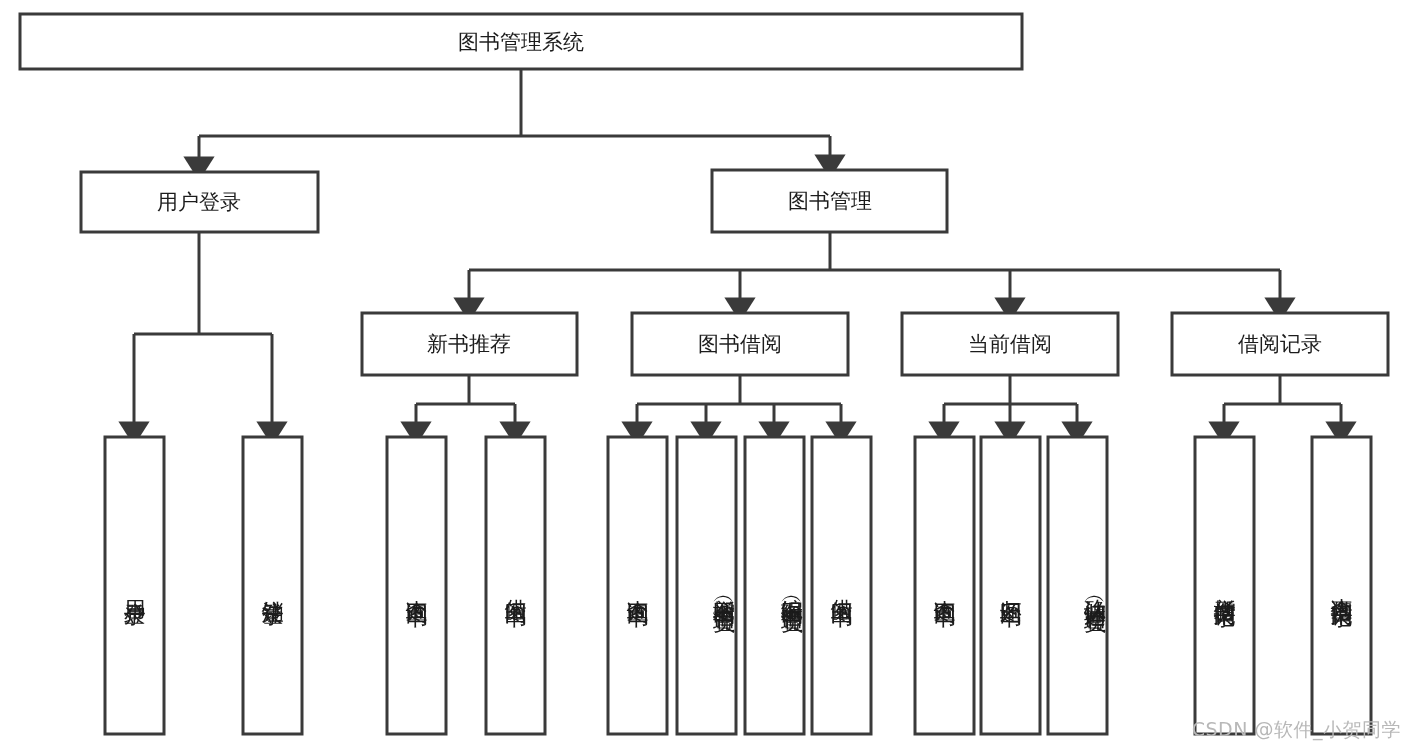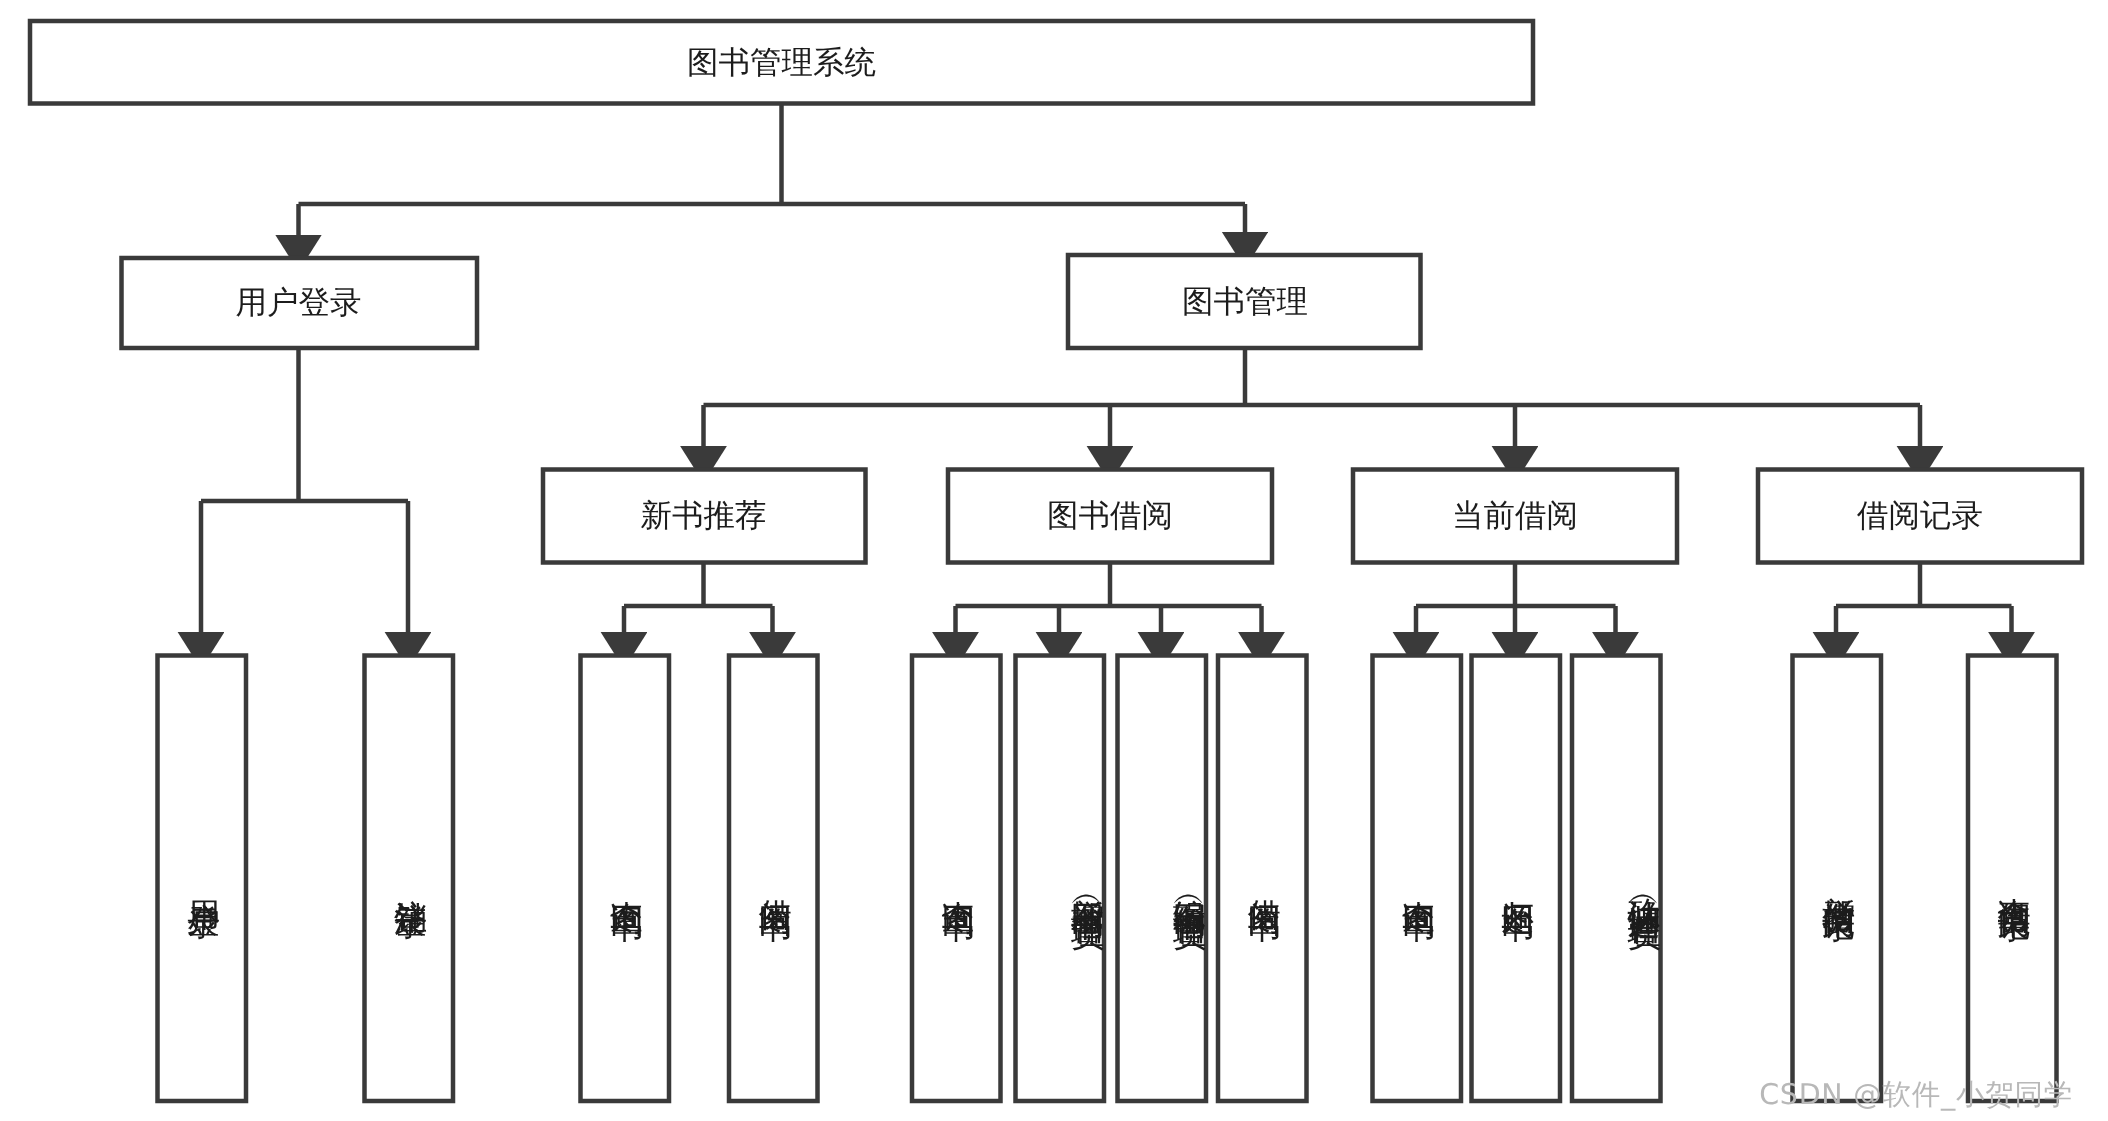--- a/index.html
+++ b/index.html
@@ -53,21 +53,21 @@
     font-family: "DejaVu Sans", "Liberation Sans", sans-serif;
     font-size: 22px;
     line-height: 1.12;
     letter-spacing: 2px;
     color: #1c1c1c;
     pointer-events: none;
     white-space: nowrap;
   }
   .watermark {
     position: absolute;
-    right: 23px;
+    right: 4px;
     bottom: 4px;
     font-family: "DejaVu Sans", "Liberation Sans", sans-serif;
     font-size: 19px;
     color: #b8b8b8;
     letter-spacing: 0.5px;
     user-select: none;
   }
 </style>
 </head>
 <body>

